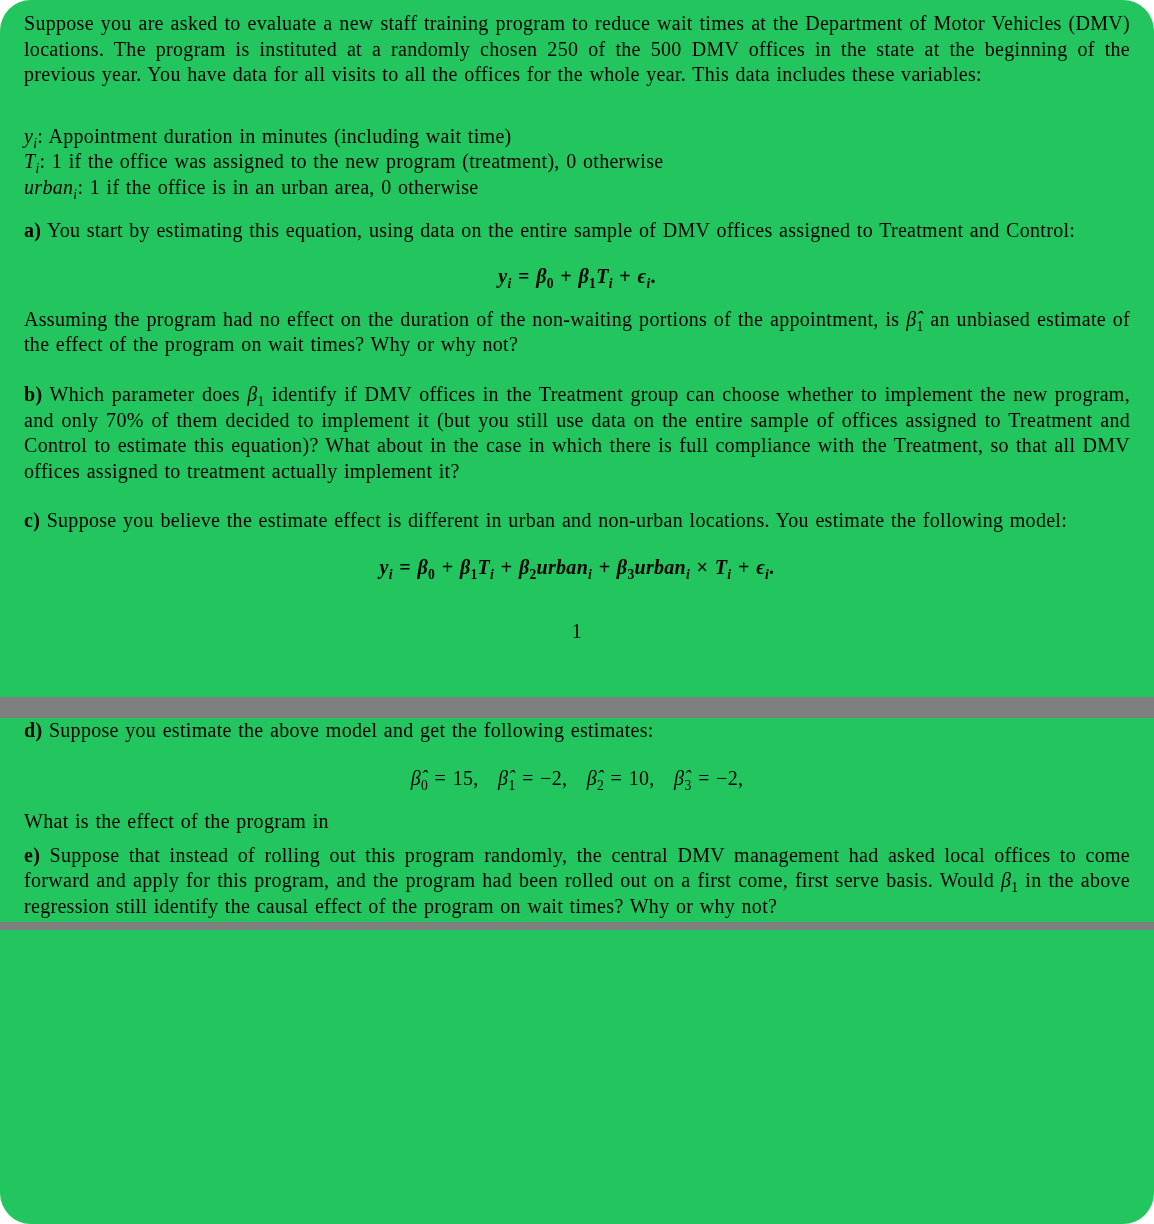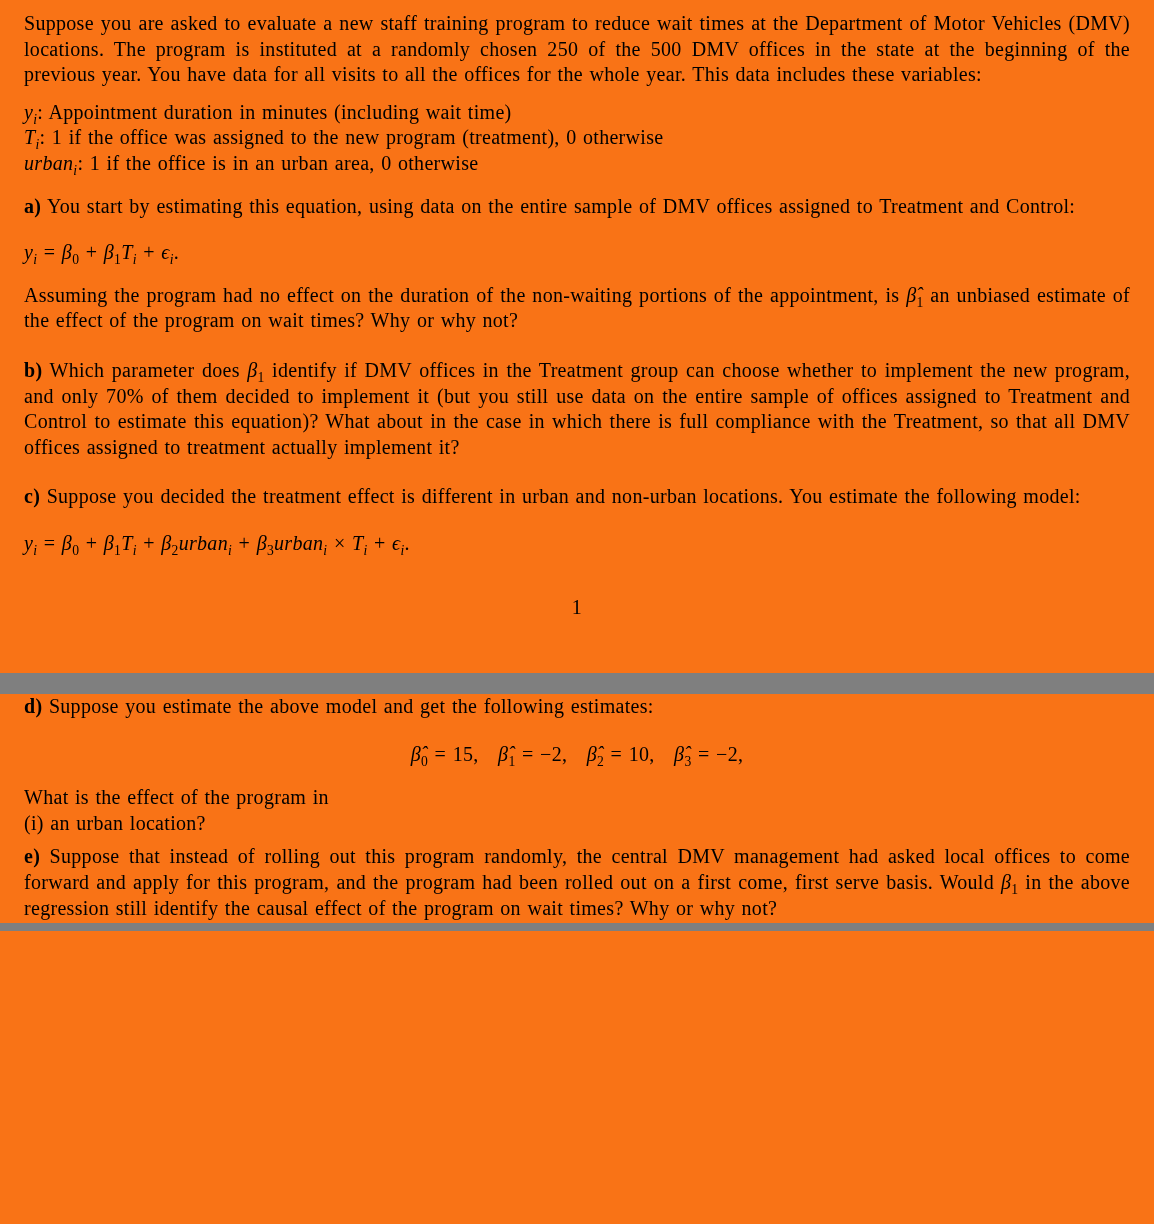--- a/index.html
+++ b/index.html
@@ -17,67 +17,66 @@
     font-size: 20px;
     line-height: 25.6px;
     letter-spacing: 0.015em;
     word-spacing: 0.06em;
   }
   .page { padding: 0 24px; }
   .page1 { padding-top: 11px; padding-bottom: 53px; }
   .page2 { padding-bottom: 2px; }
   .para { margin: 0; text-align: justify; }
   .line { margin: 0; text-align: left; }
-  .vars { margin-top: 12px; }
+  .vars { margin-top: 36px; }
   .mt-sec { margin-top: 24px; }
   .mt-blk { margin-top: 17px; }
-  .eq { margin: 21px 0 0 0; text-align: left; }
+  .eq { margin: 21px 0 0 0; text-align: center; font-weight: bold; }
   .eq2 { margin: 22px 0 0 0; text-align: center; }
   .q { margin-top: 17px; }
   .q2 { margin-top: 18px; }
   .mt-e { margin-top: 8px; }
   .pageno { margin-top: 38px; text-align: center; }
   .divider { width: 100%; height: 21px; background: #7f7f7f; }
   .divider.bottom { height: 8px; }
   sub { font-size: 68%; line-height: 0; }
   .it { font-style: italic; }
   .bd { font-weight: 700; }
 </style>
 </head>
 <body>
 
-<div class="viewport" style="background-color: #f97316;">
+<div class="viewport" style="background-color: #22c55e; border-radius: 31px;">
 
   <div class="page page1">
     <p class="para"><span>Suppose you are asked to evaluate a new staff training program to reduce wait times at the Department of Motor Vehicles (DMV) locations. The program is instituted at a randomly chosen 250 of the 500 DMV offices in the state at the beginning of the previous year. You have data for all visits to all the offices for the whole year. This data includes these variables:</span></p>
 
     <div class="vars">
       <p class="line"><span class="it">y</span><sub class="it">i</sub><span>: Appointment duration in minutes (including wait time)</span></p>
       <p class="line"><span class="it">T</span><sub class="it">i</sub><span>: 1 if the office was assigned to the new program (treatment), 0 otherwise</span></p>
       <p class="line"><span class="it">urban</span><sub class="it">i</sub><span>: 1 if the office is in an urban area, 0 otherwise</span></p>
     </div>
 
     <p class="para mt-blk"><span class="bd">a)</span><span> You start by estimating this equation, using data on the entire sample of DMV offices assigned to Treatment and Control:</span></p>
     <div class="eq"><span class="it">y</span><sub class="it">i</sub><span> = </span><span class="it">β</span><sub>0</sub><span> + </span><span class="it">β</span><sub>1</sub><span class="it">T</span><sub class="it">i</sub><span> + </span><span class="it">ϵ</span><sub class="it">i</sub><span>.</span></div>
     <p class="para q"><span>Assuming the program had no effect on the duration of the non-waiting portions of the appointment, is </span><span class="it">β̂</span><sub>1</sub><span> an unbiased estimate of the effect of the program on wait times? Why or why not?</span></p>
 
     <p class="para mt-sec"><span class="bd">b)</span><span> Which parameter does </span><span class="it">β</span><sub>1</sub><span> identify if DMV offices in the Treatment group can choose whether to implement the new program, and only 70% of them decided to implement it (but you still use data on the entire sample of offices assigned to Treatment and Control to estimate this equation)? What about in the case in which there is full compliance with the Treatment, so that all DMV offices assigned to treatment actually implement it?</span></p>
 
-    <p class="para mt-sec"><span class="bd">c)</span><span> Suppose you decided the treatment effect is different in urban and non-urban locations. You estimate the following model:</span></p>
+    <p class="para mt-sec"><span class="bd">c)</span><span> Suppose you believe the estimate effect is different in urban and non-urban locations. You estimate the following model:</span></p>
     <div class="eq"><span class="it">y</span><sub class="it">i</sub><span> = </span><span class="it">β</span><sub>0</sub><span> + </span><span class="it">β</span><sub>1</sub><span class="it">T</span><sub class="it">i</sub><span> + </span><span class="it">β</span><sub>2</sub><span class="it">urban</span><sub class="it">i</sub><span> + </span><span class="it">β</span><sub>3</sub><span class="it">urban</span><sub class="it">i</sub><span> × </span><span class="it">T</span><sub class="it">i</sub><span> + </span><span class="it">ϵ</span><sub class="it">i</sub><span>.</span></div>
 
     <div class="pageno">1</div>
   </div>
 
   <div class="divider" style="background-color: rgb(127, 127, 127);"></div>
 
   <div class="page page2">
     <p class="para"><span class="bd">d)</span><span> Suppose you estimate the above model and get the following estimates:</span></p>
     <div class="eq2"><span class="it">β̂</span><sub>0</sub><span> = 15,</span><span>&nbsp;&nbsp;&nbsp;</span><span class="it">β̂</span><sub>1</sub><span> = −2,</span><span>&nbsp;&nbsp;&nbsp;</span><span class="it">β̂</span><sub>2</sub><span> = 10,</span><span>&nbsp;&nbsp;&nbsp;</span><span class="it">β̂</span><sub>3</sub><span> = −2,</span></div>
     <p class="line q2"><span>What is the effect of the program in</span></p>
-    <p class="line"><span>(i) an urban location?</span></p>
 
     <p class="para mt-e"><span class="bd">e)</span><span> Suppose that instead of rolling out this program randomly, the central DMV management had asked local offices to come forward and apply for this program, and the program had been rolled out on a first come, first serve basis. Would </span><span class="it">β</span><sub>1</sub><span> in the above regression still identify the causal effect of the program on wait times? Why or why not?</span></p>
   </div>
 
   <div class="divider bottom" style="background-color: rgb(127, 127, 127);"></div>
 
 </div>
 
 </body></html>

